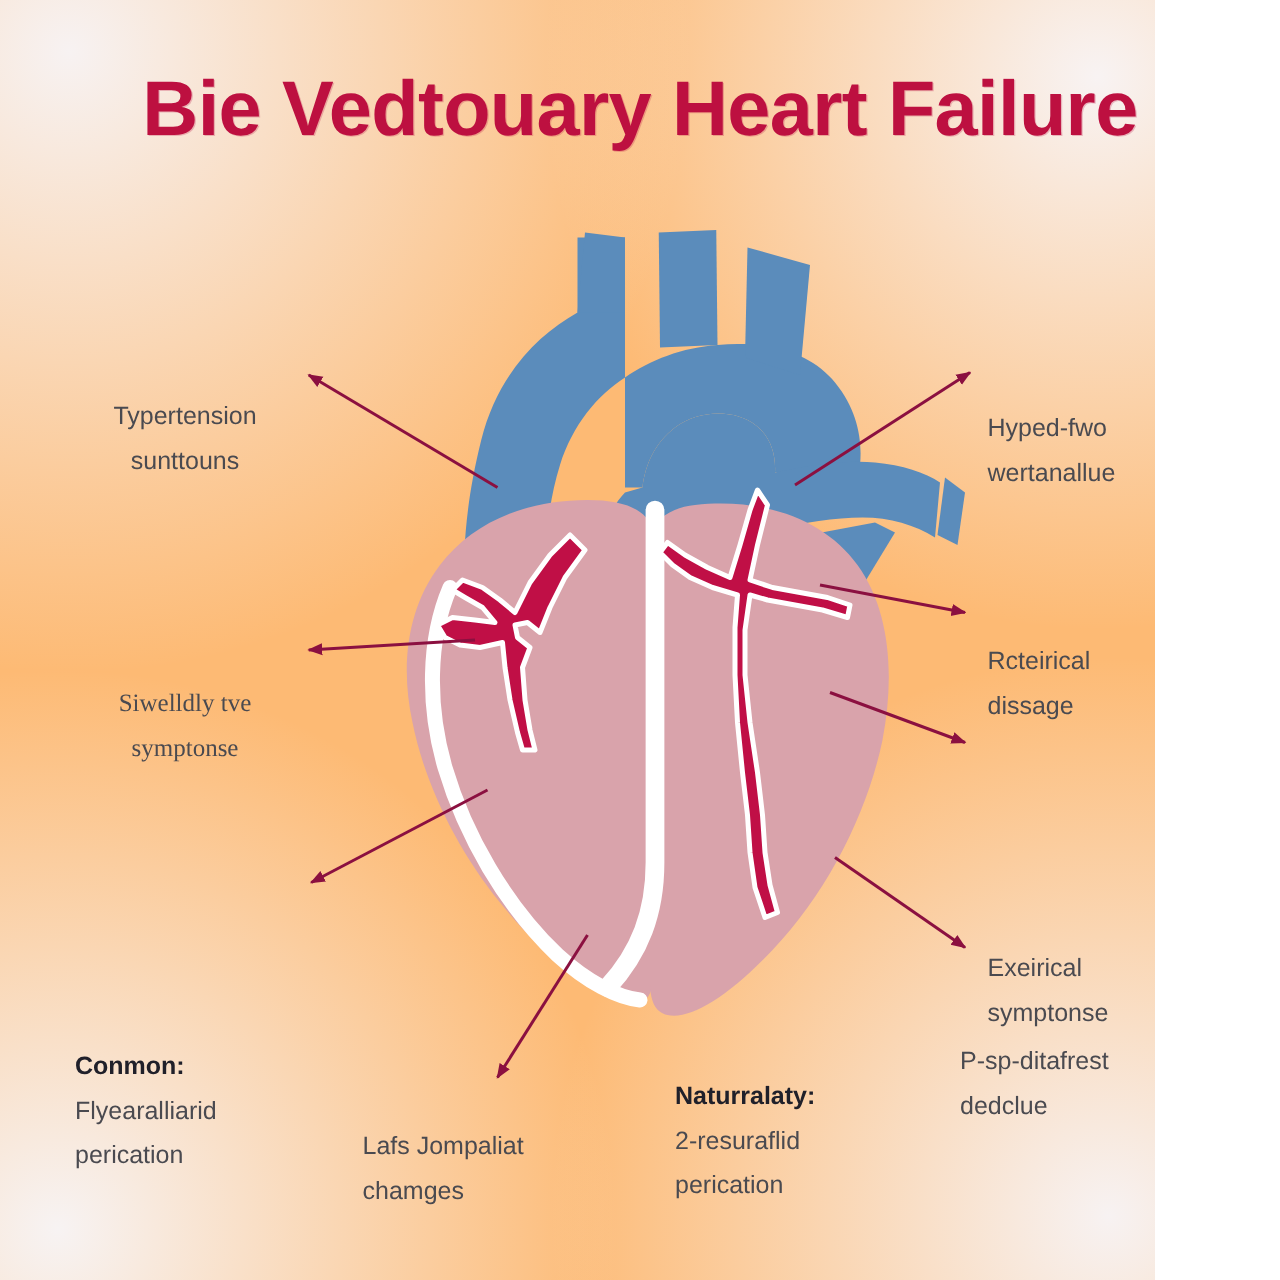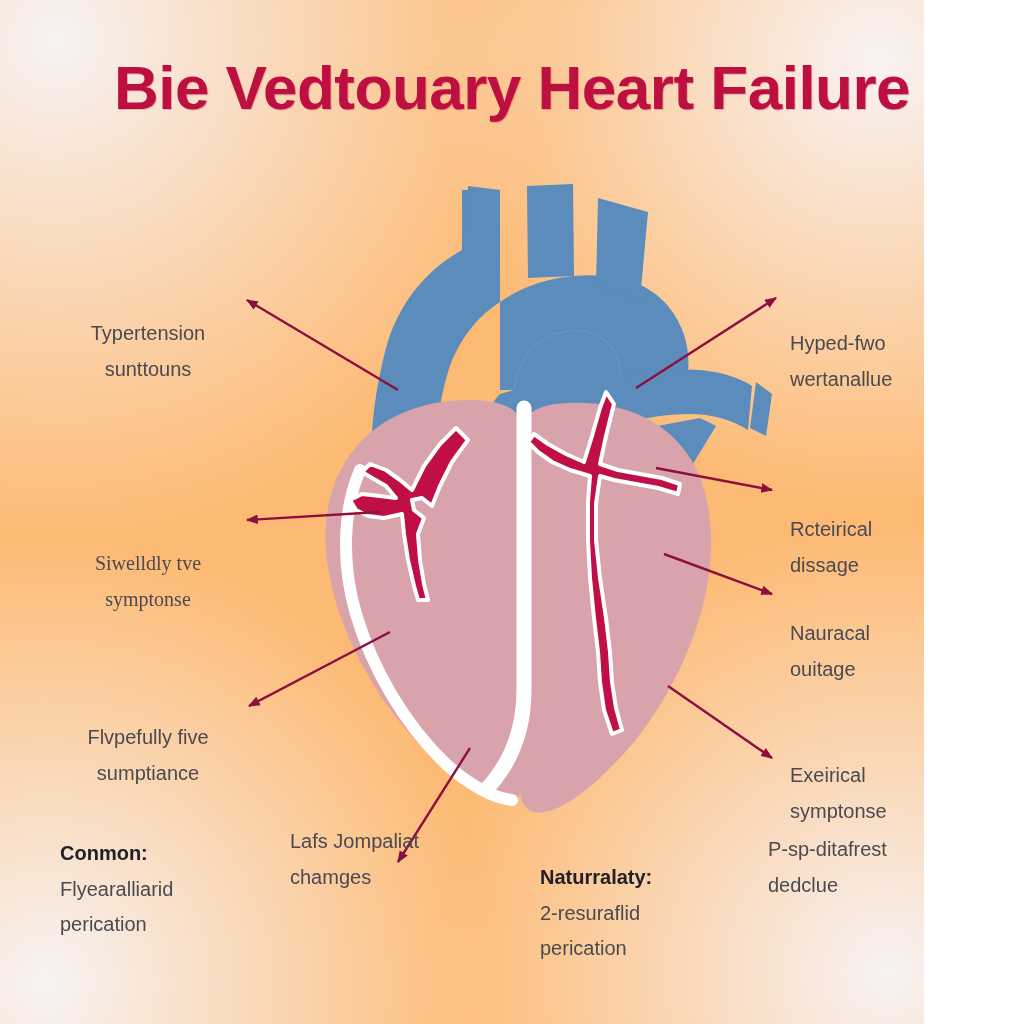--- a/index.html
+++ b/index.html
@@ -220,52 +220,44 @@
   <div class="label left" style="left:58px; top:276px; width:180px;">
     <span class="l1">Typertension</span>
     <span class="l2">sunttouns</span>
   </div>
 
   <div class="label left" style="left:58px; top:506px; width:180px;font-family:Liberation Serif, serif;">
     <span class="l1">Siwelldly tve</span>
     <span class="l2">symptonse</span>
   </div>
 
-  <div class="label left" style="left:58px; top:680px; width:180px;">
-    <span class="l1">Flvpefully five</span>
-    <span class="l2">sumptiance</span>
-  </div>
 
   <div class="label right" style="left:790px; top:472px;">
     <span class="l1">Rcteirical</span>
     <span class="l2">dissage</span>
   </div>
 
   <div class="label right" style="left:790px; top:286px;">
     <span class="l1">Hyped-fwo</span>
     <span class="l2">wertanallue</span>
   </div>
 
-  <div class="label right" style="left:790px; top:576px;">
-    <span class="l1">Nauracal</span>
-    <span class="l2">ouitage</span>
-  </div>
 
   <div class="label right" style="left:790px; top:718px;">
     <span class="l1">Exeirical</span>
     <span class="l2">symptonse</span>
   </div>
 
   <div class="bottom-block" style="left:60px; top:836px; width:210px;">
     <span class="head">Conmon:</span>
     <span class="ln">Flyearalliarid</span>
     <span class="ln">perication</span>
   </div>
 
-  <div class="bottom-block" style="left:290px; top:824px; width:200px;">
+  <div class="bottom-block" style="left:290px; top:900px; width:200px;">
     <span class="ln">Lafs Jompaliat</span>
     <span class="ln">chamges</span>
   </div>
 
   <div class="bottom-block" style="left:540px; top:836px; width:210px;margin-top:24px;">
     <span class="head">Naturralaty:</span>
     <span class="ln">2-resuraflid</span>
     <span class="ln">perication</span>
   </div>
 

